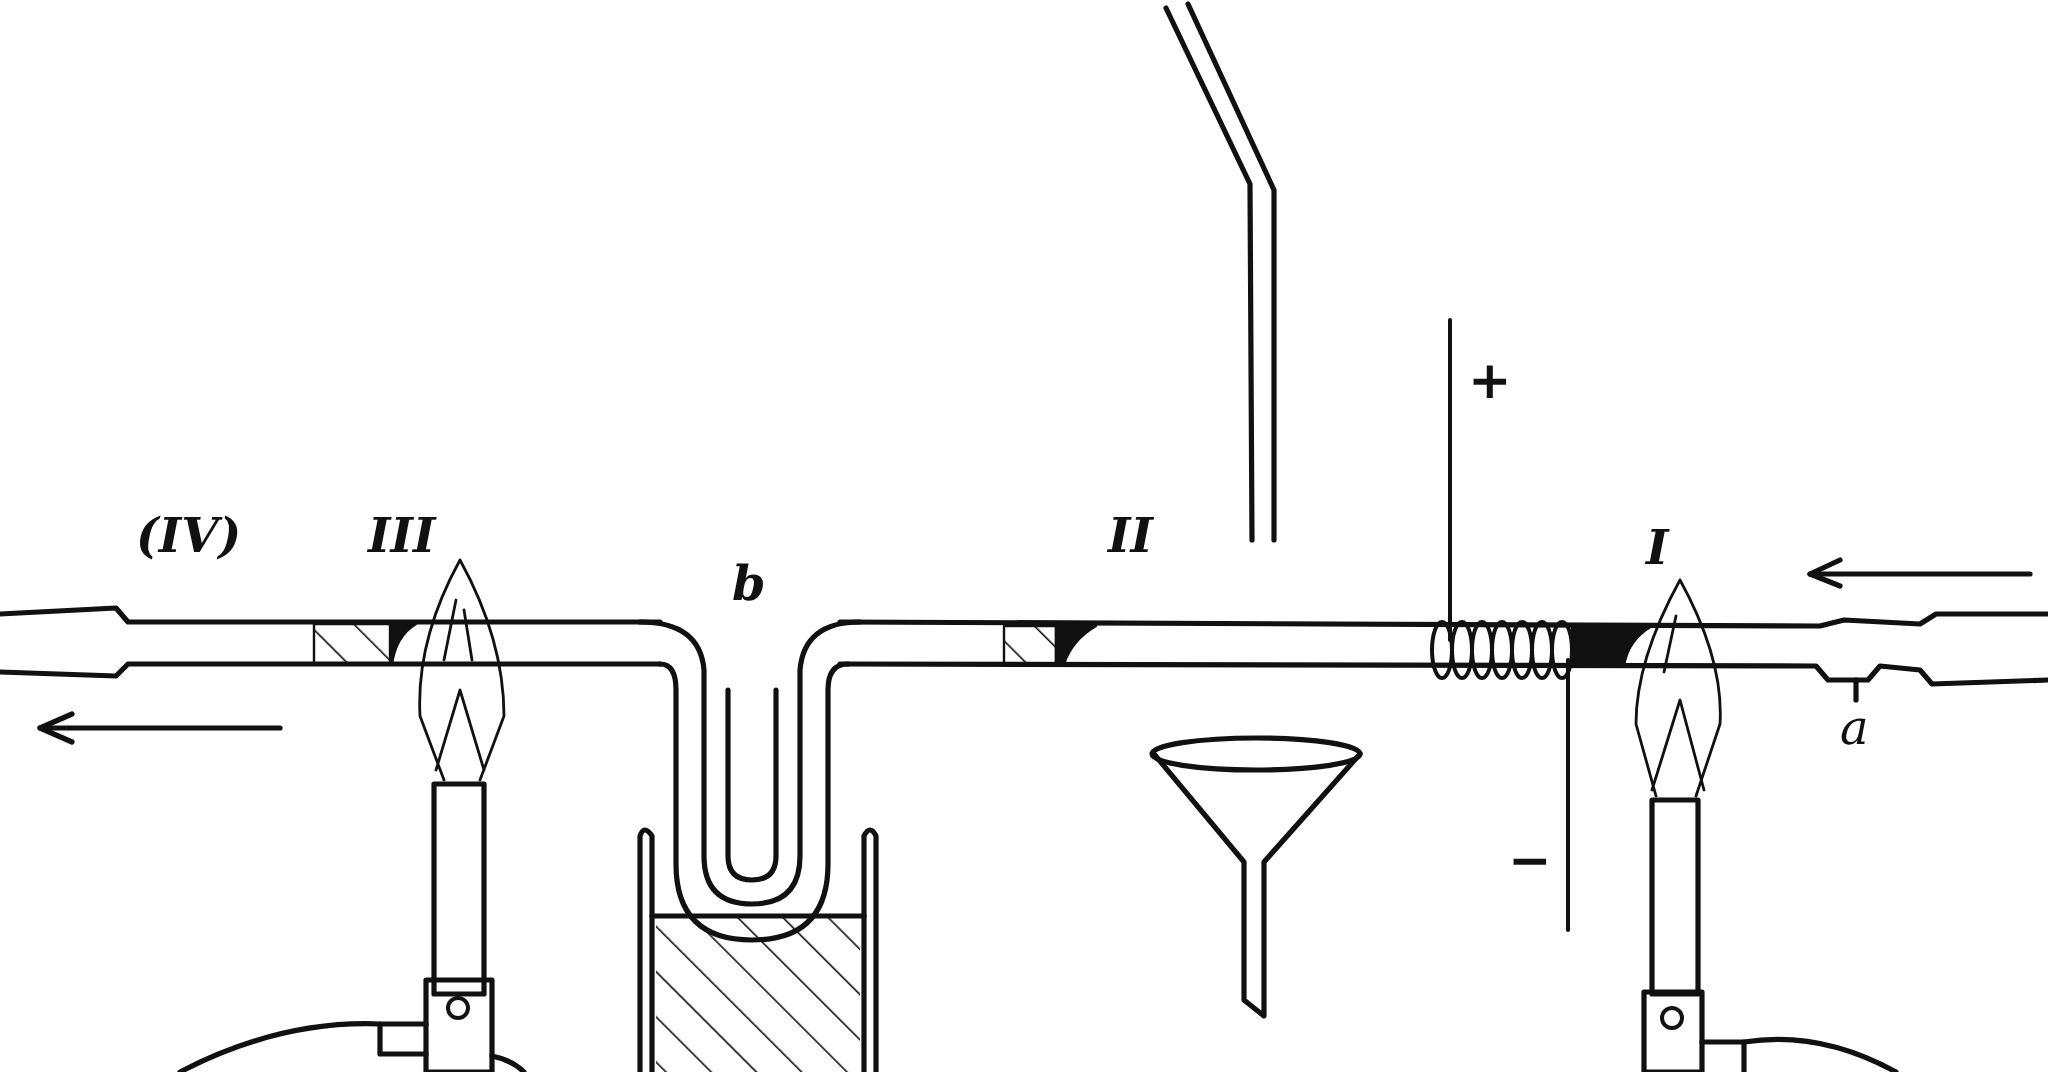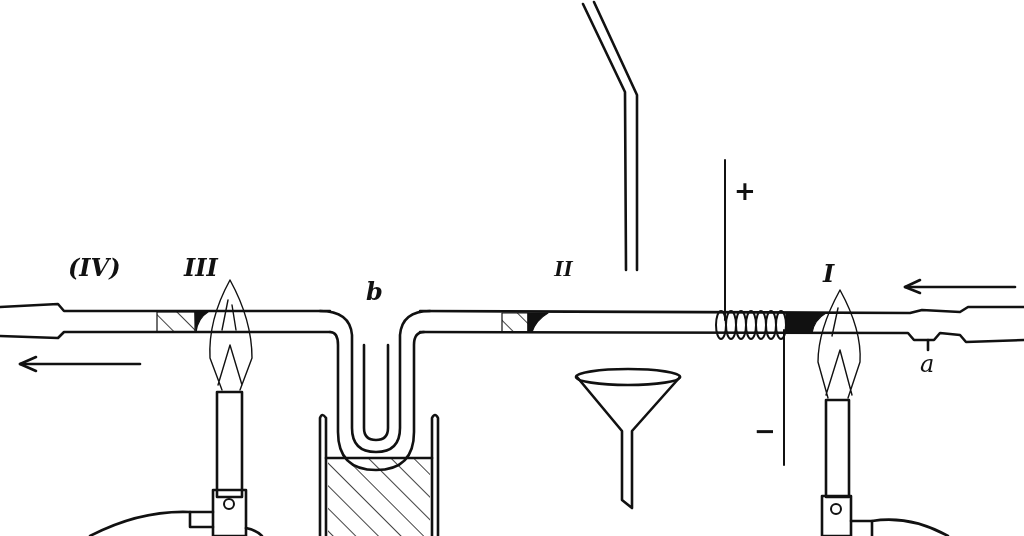--- a/index.html
+++ b/index.html
@@ -105,18 +105,18 @@
       <rect x="328" y="458" width="102" height="78" fill="url(#hatch)" stroke="none"></rect>
       <line x1="326" y1="458" x2="432" y2="458"></line>
     </g>
   </g>
 </svg>
 
 
 <span class="lbl" style="left:68px; top:256px;">(IV)</span>
 <span class="lbl" style="left:184px; top:256px;">III</span>
 <span class="lbl" style="left:366px; top:280px;">b</span>
-<span class="lbl" style="left:554px; top:256px;font-family:Liberation Serif, serif;">II</span>
+<span class="lbl" style="left:554px; top:256px;">II</span>
 <span class="lbl" style="left:823px; top:262px;">I</span>
 <span class="lbl" style="left:920px; top:352px; font-weight:normal;">a</span>
 <span class="sign" style="left:734px; top:178px;">+</span>
 <span class="sign" style="left:754px; top:418px;">−</span>
 </div>
 
 </body></html>

